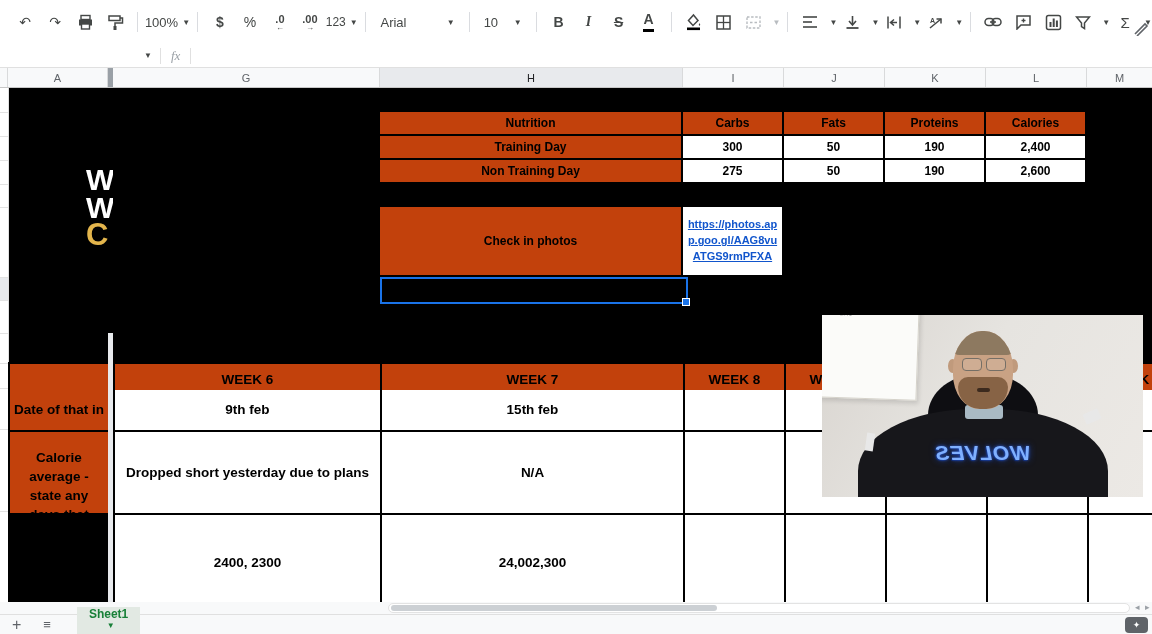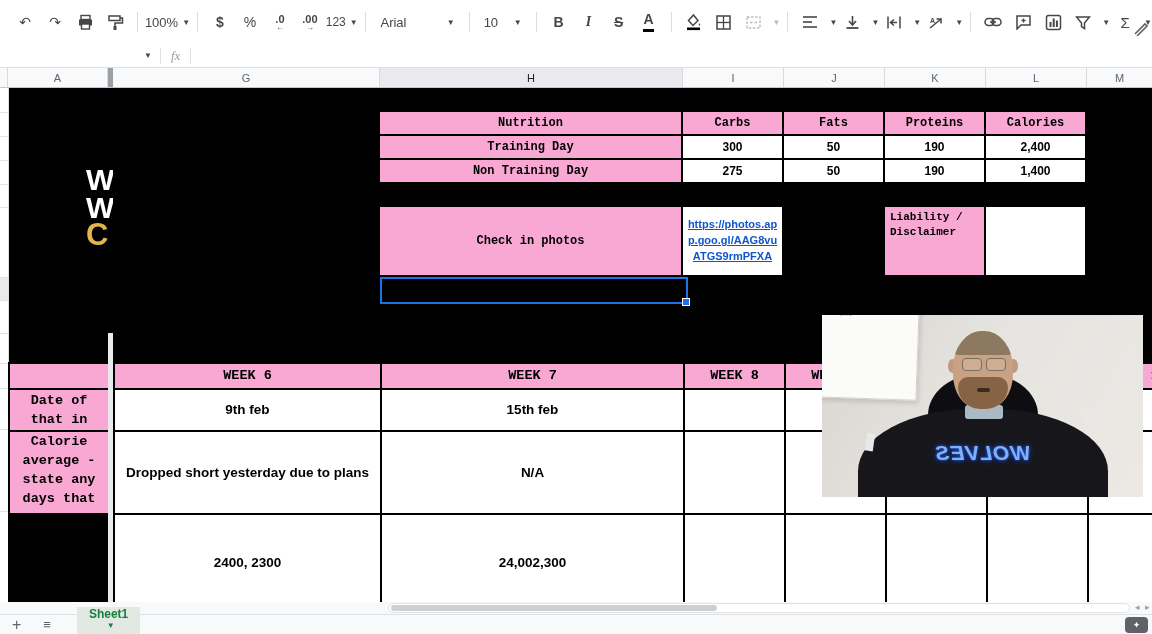--- a/index.html
+++ b/index.html
@@ -44,38 +44,38 @@
   #grid{position:absolute;top:88px;left:0;width:1152px;height:514px;overflow:hidden;background:#fff;}
   #blackzone{position:absolute;left:8px;top:0;width:1144px;height:275px;background:#000;}
   #rowstrip{position:absolute;left:0;top:0;width:8px;height:514px;background:#fff;border-right:1px solid #e0e0e0;}
   .rline{position:absolute;left:0;width:8px;height:1px;background:#e2e2e2;}
   #rowsel{position:absolute;left:0;top:190px;width:8px;height:22px;background:#e8eaed;}
   #fdivider{position:absolute;left:108px;top:245px;width:5px;height:269px;background:#e8eaed;z-index:3;}
 
   .blkgrid{position:absolute;display:grid;background:#000;padding:2px;gap:2px;z-index:2;}
   .cell{display:flex;align-items:center;justify-content:center;text-align:center;
     font-weight:bold;color:#000;background:#fff;box-sizing:border-box;}
-  .gold{background:#f9a8d4;font-family:Liberation Mono, monospace;}
+  .gold{background:#c2410c;}
   .small{font-size:12px;}
 
   #logo{position:absolute;left:86px;top:78px;width:27px;overflow:hidden;z-index:1;
     font-weight:bold;line-height:0.92;text-align:left;}
   #logo .l1,#logo .l2{color:#fff;font-size:30px;display:block;}
   #logo .l3{color:#e3b54c;font-size:31px;display:block;}
 
   #selcell{position:absolute;left:380px;top:189px;width:304px;height:23px;border:2px solid #1a73e8;z-index:4;}
   #selhandle{position:absolute;right:-4px;bottom:-4px;width:6px;height:6px;background:#1a73e8;border:1px solid #fff;}
 
   .linkcell{font-size:11px;line-height:1.45;word-break:break-all;padding:1px 2px;}
   .linkcell a{color:#1155cc;font-weight:bold;}
   .liab{align-items:flex-start;justify-content:flex-start;text-align:left;font-size:11px;padding:3px 5px;line-height:1.35;}
 
   
   .wk{font-size:13.5px;line-height:1.42;}
-  .wk .cell{padding:0 3px;}
+  .wk .cell{padding:16px 3px;}
   .toppad{align-items:flex-start;padding-top:3px;}
 
   
   #webcam{position:absolute;left:822px;top:227px;width:321px;height:182px;overflow:hidden;z-index:6;
     background:linear-gradient(120deg,#d8d4cf 0%,#e6e4e0 45%,#ece9e5 100%);}
   #wboard{position:absolute;left:-10px;top:-8px;width:104px;height:90px;background:#fbfbf9;
     border:1px solid #d5d2ca;box-shadow:2px 3px 4px rgba(0,0,0,0.12);transform:rotate(2deg);}
   #wbtext{position:absolute;left:4px;top:3px;font-size:6px;color:#777;transform:scaleX(-1);letter-spacing:0.5px;}
   #hoodie{position:absolute;left:36px;top:94px;width:250px;height:100px;background:#17171b;
     border-radius:46% 46% 0 0 / 62px 62px 0 0;}
@@ -324,34 +324,30 @@
       <div class="cell gold">Calories</div>
       <div class="cell gold">Training Day</div>
       <div class="cell">300</div>
       <div class="cell">50</div>
       <div class="cell">190</div>
       <div class="cell">2,400</div>
       <div class="cell gold">Non Training Day</div>
       <div class="cell">275</div>
       <div class="cell">50</div>
       <div class="cell">190</div>
-      <div class="cell">1,400</div>
+      <div class="cell">2,600</div>
     </div>
 
     <div class="blkgrid" style="left:378px;top:117px;grid-template-columns:301px 99px;grid-auto-rows:68px;">
       <div class="cell gold small">Check in photos</div>
       <div class="cell linkcell">
         <a href="#">https://photos.app.goo.gl/AAG8vuATGS9rmPFXA</a>
       </div>
     </div>
 
-    <div class="blkgrid" style="left:883px;top:117px;grid-template-columns:99px 99px;grid-auto-rows:68px;">
-      <div class="cell gold liab">Liability / Disclaimer</div>
-      <div class="cell"></div>
-    </div>
 
     <div id="selcell">
       <div id="selhandle"></div>
     </div>
 
     <div id="fdivider"></div>
 
     <div class="blkgrid wk" style="left:8px;top:274px;grid-template-columns:98px;grid-template-rows:24px 40px 81px 95px;">
       <div class="cell gold"></div>
       <div class="cell gold">Date of that in</div>

